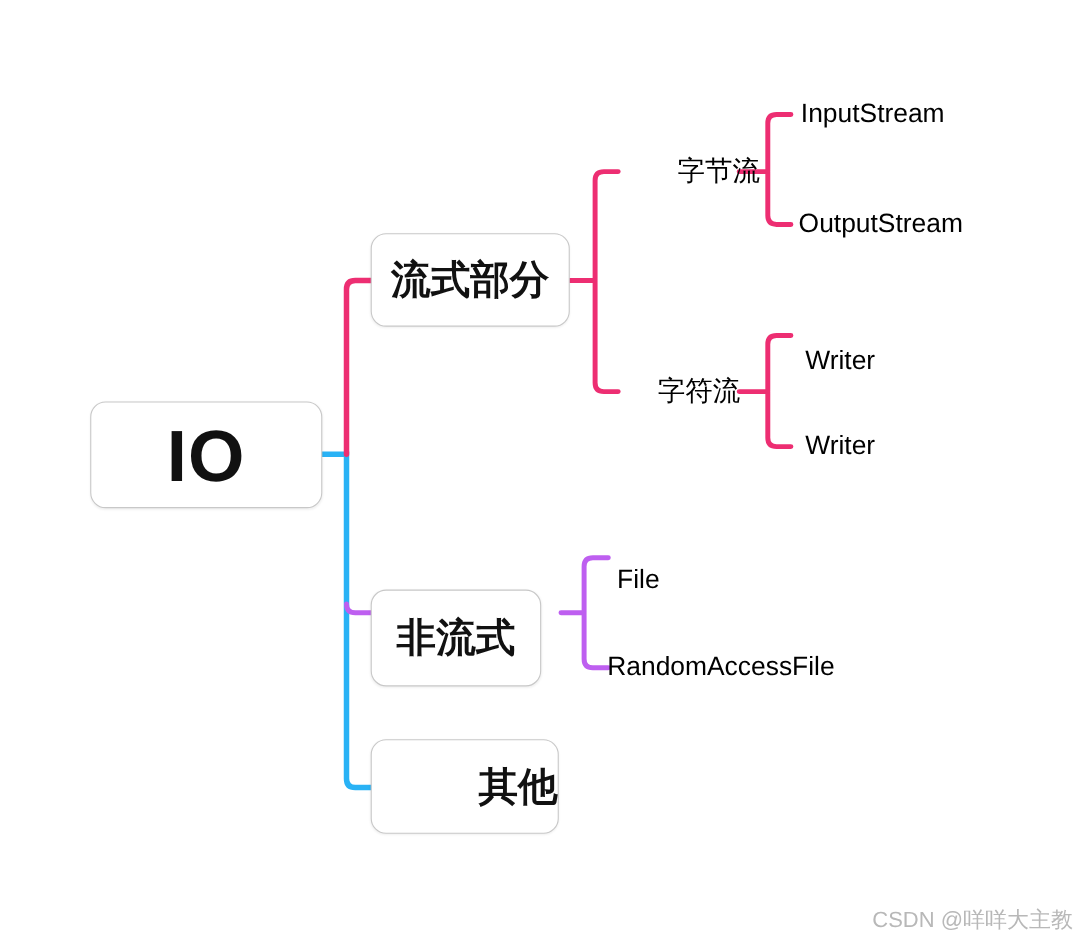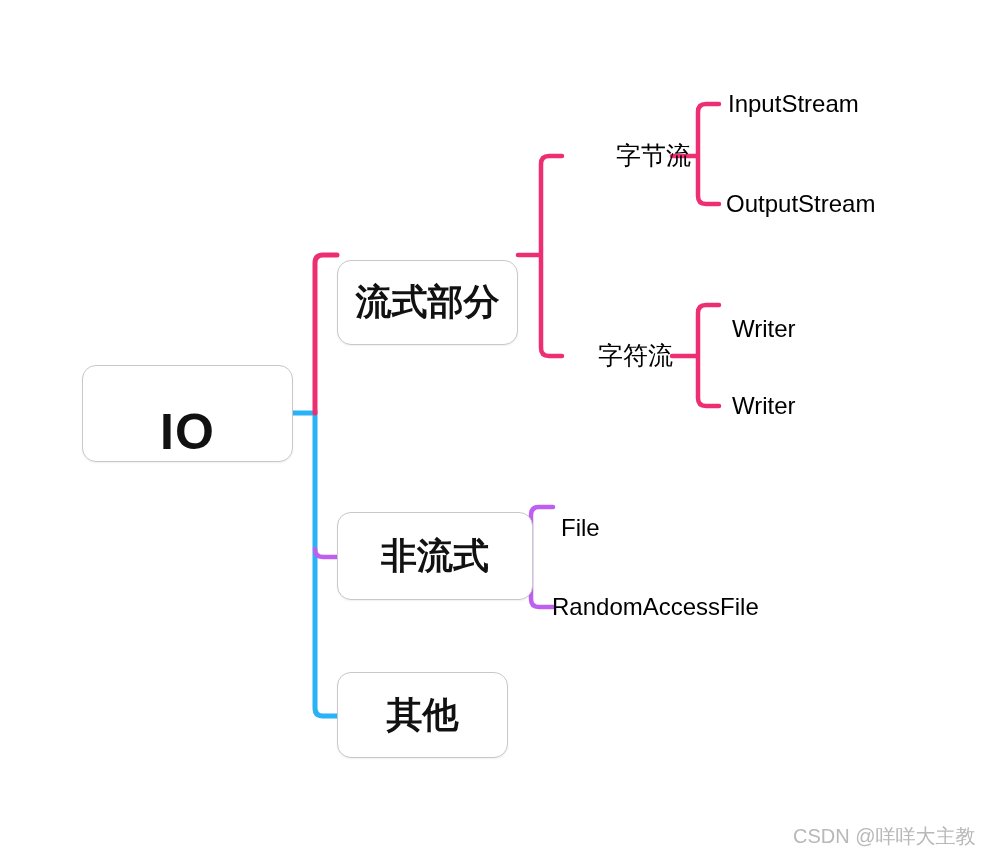--- a/index.html
+++ b/index.html
@@ -28,24 +28,24 @@
     border-radius: 14px;
     box-shadow: 0 1px 2px rgba(0,0,0,0.06);
     display: flex;
     align-items: center;
     justify-content: center;
     color: #111111;
     font-weight: bold;
     box-sizing: border-box;
     white-space: nowrap;
   }
-  .node-root   { left: 82px;  top: 365px; width: 211px; height: 97px; font-size: 50px; letter-spacing: 1px; align-items: flex-end; }
-  .node-stream { left: 337px; top: 212px; width: 181px; height: 85px; font-size: 36px; margin-top: 48px; }
-  .node-nonstream { left: 337px; top: 512px; width: 196px; height: 88px; font-size: 36px; }
-  .node-other  { left: 337px; top: 672px; width: 171px; height: 86px; font-size: 36px; }
+  .node-root   { left: 82px;  top: 365px; width: 211px; height: 97px; font-size: 66px; letter-spacing: 1px; }
+  .node-stream { left: 337px; top: 212px; width: 181px; height: 85px; font-size: 36px; }
+  .node-nonstream { left: 337px; top: 536px; width: 155px; height: 88px; font-size: 36px; }
+  .node-other  { left: 337px; top: 672px; width: 171px; height: 86px; font-size: 36px; justify-content: flex-end; }
   .leaf {
     position: absolute;
     transform: translateY(-50%);
     color: #000000;
     font-size: 24px;
     line-height: 1.1;
     white-space: nowrap;
   }
   .leaf-cjk { font-size: 25px; }
   .watermark {

